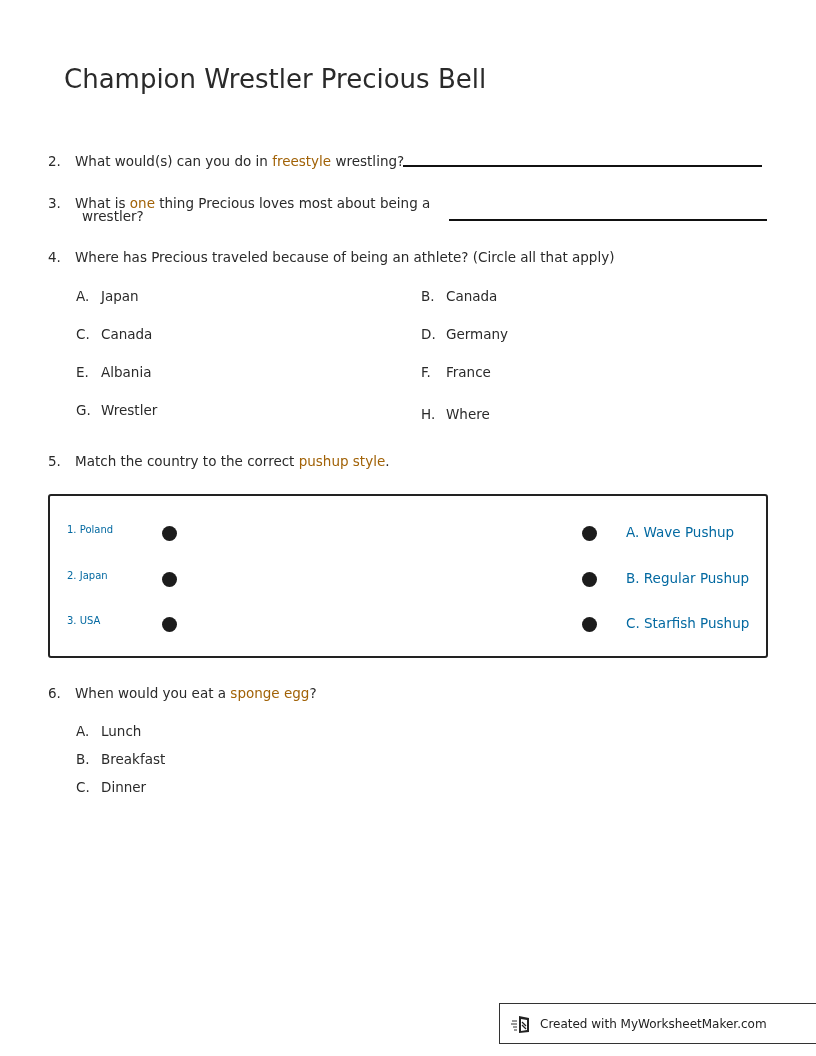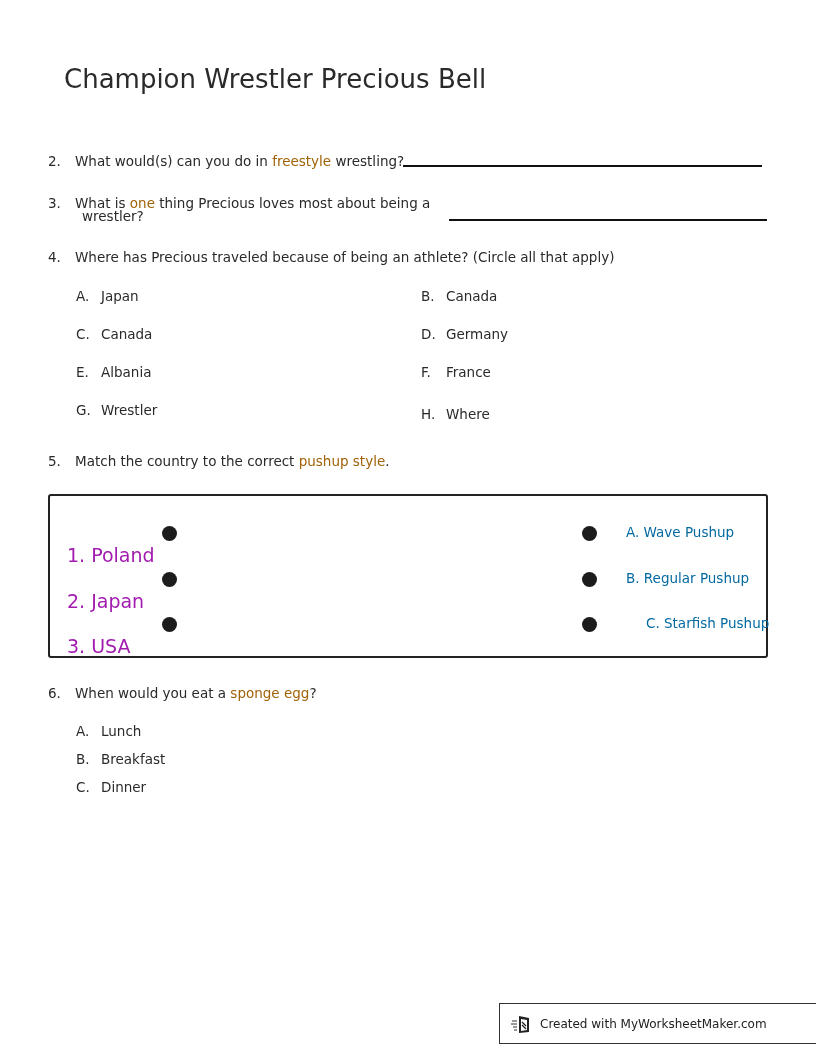--- a/index.html
+++ b/index.html
@@ -18,21 +18,21 @@
   .q .text { position: absolute; left: 27px; top: 0; white-space: nowrap; }
   .q b { font-weight: normal; color: #a16207; }
   .answer-line { position: absolute; height: 0; border-top: 2px solid #111; }
   .opt { position: absolute; font-size: 13.5px; color: #2a2a2a; }
   .opt .letter { position: absolute; left: 0; top: 0; }
   .opt .val { position: absolute; left: 25px; top: 0; white-space: nowrap; }
   .match-box {
     position: absolute; left: 48px; top: 494px; width: 716px; height: 160px;
     border: 2px solid #222; border-radius: 3px; box-sizing: content-box;
   }
-  .m-left { position: absolute; left: 17px; font-size: 19px; color: #a21caf; white-space: nowrap; margin-top: 20px; }
+  .m-left { position: absolute; left: 17px; font-size: 10px; color: #0369a1; white-space: nowrap; }
   .m-right { position: absolute; left: 576px; font-size: 13.5px; color: #0369a1; white-space: nowrap; }
   .dot { position: absolute; width: 15px; height: 15px; border-radius: 50%; background: #1c1c1c; }
   .footer {
     position: absolute; left: 499px; top: 1003px; width: 352px; height: 41px;
     border: 1.5px solid #333; box-sizing: border-box;
     display: flex; align-items: center; font-size: 12px; color: #222;
   }
   .footer .logo { margin-left: 11px; margin-right: 7px; width: 22px; height: 22px; }
 </style>
 </head>
@@ -102,21 +102,21 @@
   <span class="m-right" style="top:28px;">A. Wave Pushup</span>
 
   <span class="m-left" style="top:74px;">2. Japan</span>
   <span class="dot" style="left:112px; top:76px;"></span>
   <span class="dot" style="left:532px; top:76px;"></span>
   <span class="m-right" style="top:74px;text-align:center;">B. Regular Pushup</span>
 
   <span class="m-left" style="top:119px;">3. USA</span>
   <span class="dot" style="left:112px; top:121px;"></span>
   <span class="dot" style="left:532px; top:121px;"></span>
-  <span class="m-right" style="top:119px;margin-left:20px;">C. Starfish Pushup</span>
+  <span class="m-right" style="top:119px;">C. Starfish Pushup</span>
 </div>
 
 <div class="q" style="left:48px; top:686px; width:720px;">
   <span class="num">6.</span>
   <span class="text"><span>When would you eat a </span><b>sponge egg</b><span>?</span></span>
 </div>
 <div class="opt" style="left:76px; top:723px;">
     <span class="letter">A.</span>
     <span class="val">Lunch</span>
   </div>

